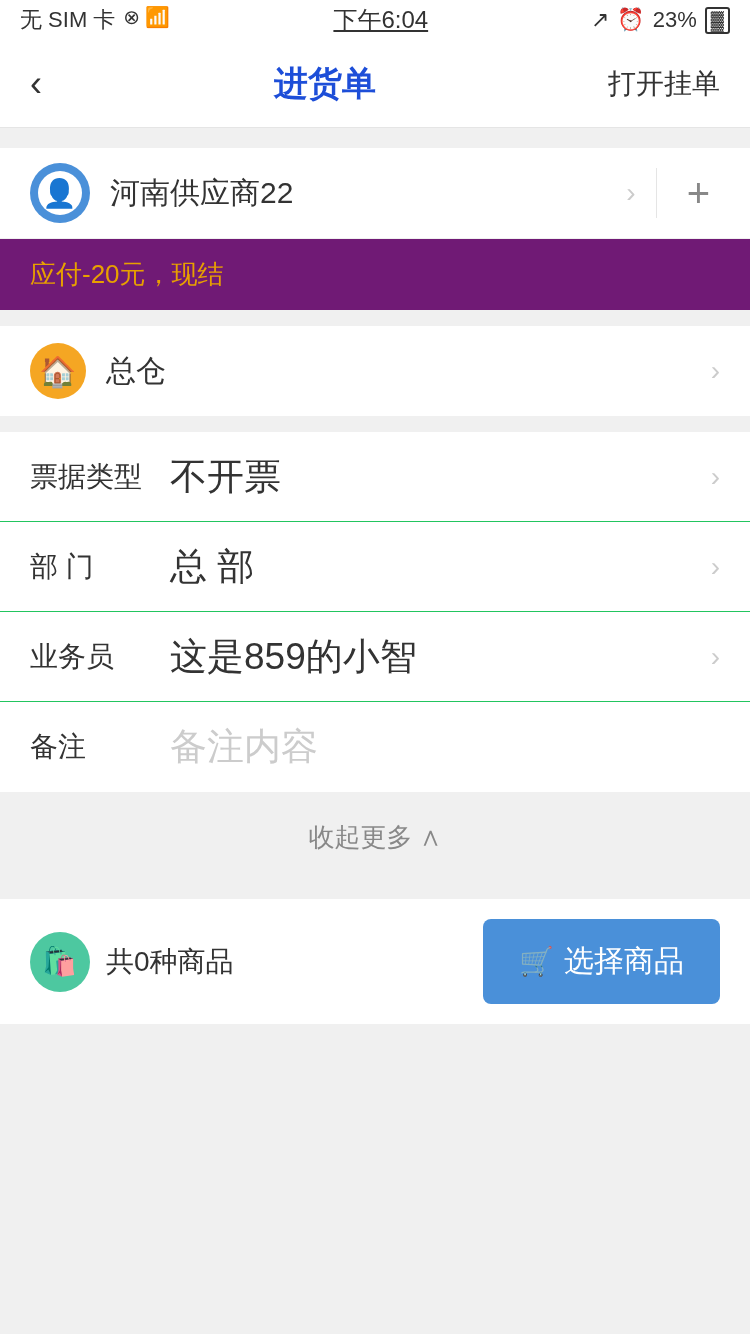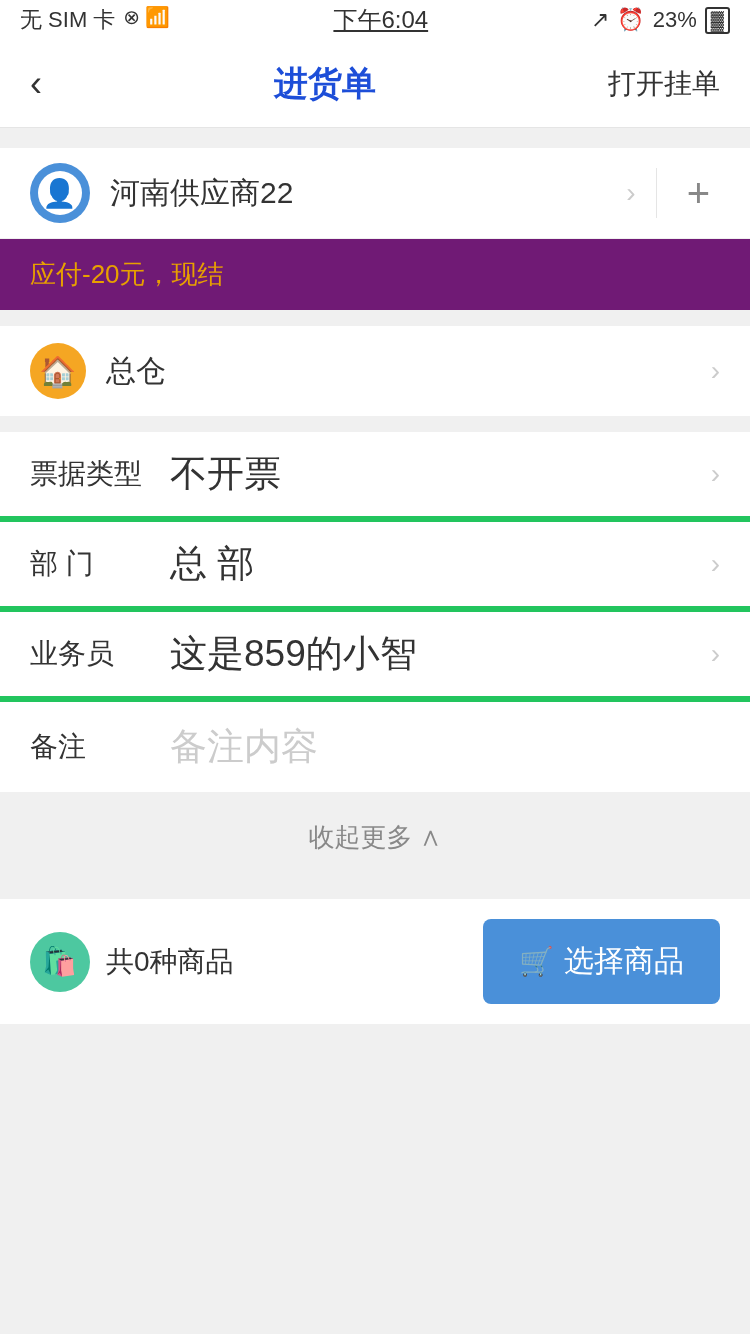--- a/index.html
+++ b/index.html
@@ -169,21 +169,21 @@
     
     .form-section {
       background: #fff;
       margin-top: 16px;
     }
     .form-row {
       display: flex;
       align-items: center;
       height: 90px;
       padding: 0 30px;
-      border-bottom: 6px solid #22c55e;
+      border-bottom: 1px solid #22c55e;
       cursor: pointer;
     }
     .form-row:last-child {
       border-bottom: none;
     }
     .form-label {
       font-size: 28px;
       color: #333;
       width: 130px;
       flex-shrink: 0;

